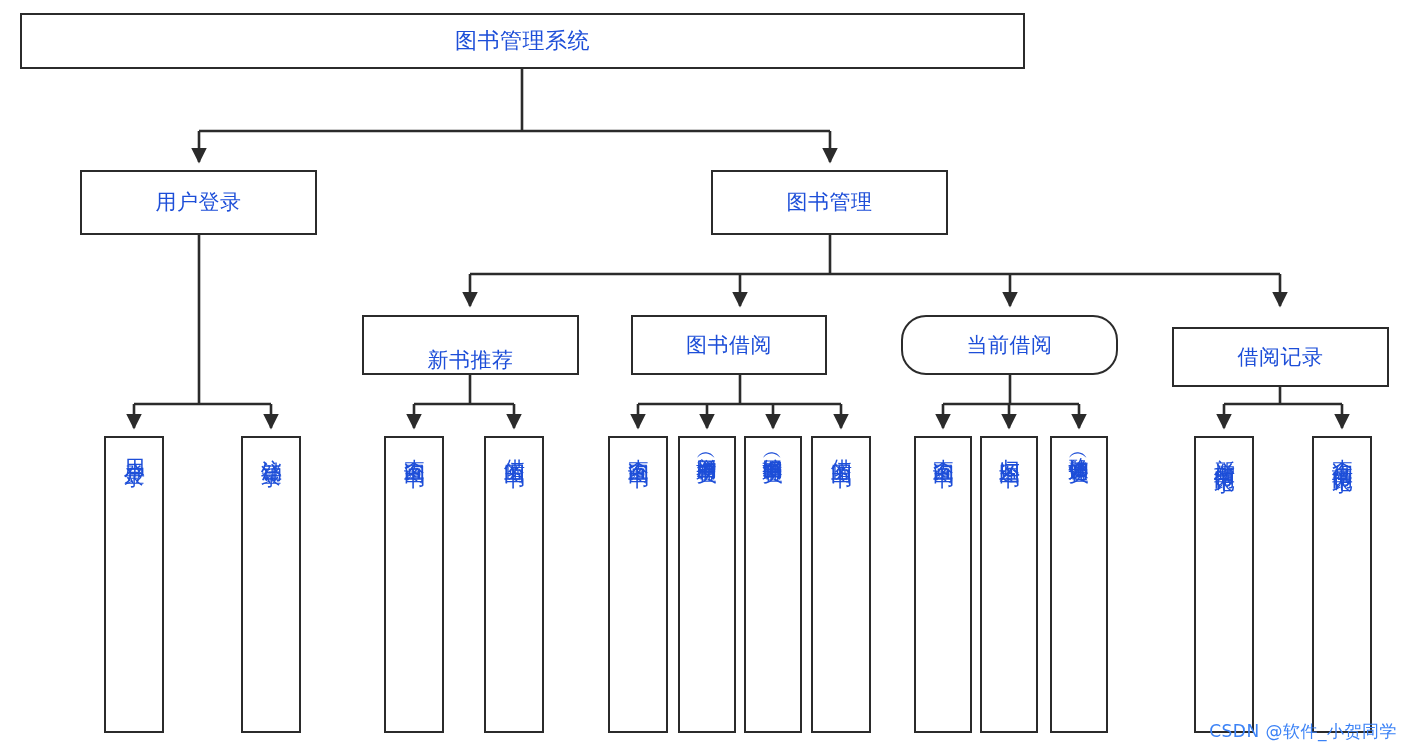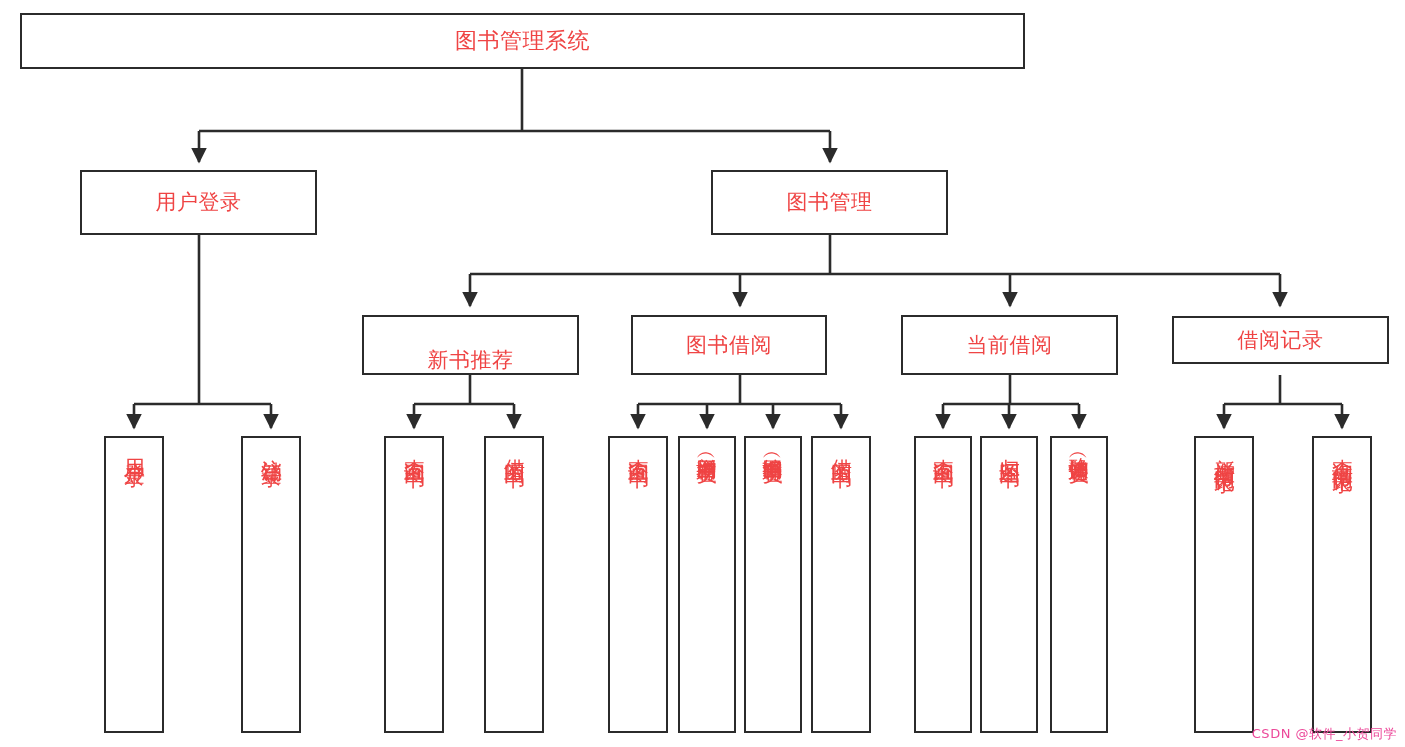--- a/index.html
+++ b/index.html
@@ -27,21 +27,21 @@
     pointer-events: none;
   }
   .node {
     position: absolute;
     box-sizing: border-box;
     background: #ffffff;
     border: 2px solid #2b2b2b;
     display: flex;
     align-items: center;
     justify-content: center;
-    color: #ef4444;
+    color: #1d4ed8;
   }
   .node .lbl {
     display: block;
     text-align: center;
     line-height: 1.18;
     white-space: nowrap;
   }
   
   .node.horiz .lbl {
     font-size: 21px;
@@ -63,22 +63,22 @@
     white-space: nowrap;
   }
   .node.vert.tight .lbl {
     font-size: 20px;
     letter-spacing: 1px;
   }
   .watermark {
     position: absolute;
     right: 8px;
     bottom: 4px;
-    font-size: 13px;
-    color: #ec4899;
+    font-size: 17px;
+    color: #3b82f6;
     letter-spacing: 0.5px;
     white-space: nowrap;
     user-select: none;
   }
 </style>
 </head>
 <body>
 
 <div id="canvas">
 
@@ -142,24 +142,24 @@
   <div class="node horiz" style="left:711px; top:170px; width:237px; height:65px;align-items:center;">
     <span class="lbl">图书管理</span>
   </div>
 
   <div class="node horiz" style="left:362px; top:315px; width:217px; height:60px;align-items:flex-end;">
     <span class="lbl">新书推荐</span>
   </div>
   <div class="node horiz" style="left:631px; top:315px; width:196px; height:60px;">
     <span class="lbl">图书借阅</span>
   </div>
-  <div class="node horiz" style="left:901px; top:315px; width:217px; height:60px;">
+  <div class="node horiz" style="left:901px; top:315px; width:217px; height:60px;border-radius:25px;">
     <span class="lbl">当前借阅</span>
   </div>
-  <div class="node horiz" style="left:1172px; top:316px; width:217px; height:48px;">
+  <div class="node horiz" style="left:1172px; top:327px; width:217px; height:60px;">
     <span class="lbl">借阅记录</span>
   </div>
 
   <div class="node vert" style="left:104px; top:436px; width:60px; height:297px;">
     <span class="lbl">用户登录</span>
   </div>
   <div class="node vert" style="left:241px; top:436px; width:60px; height:297px;">
     <span class="lbl">注销登录</span>
   </div>
 

